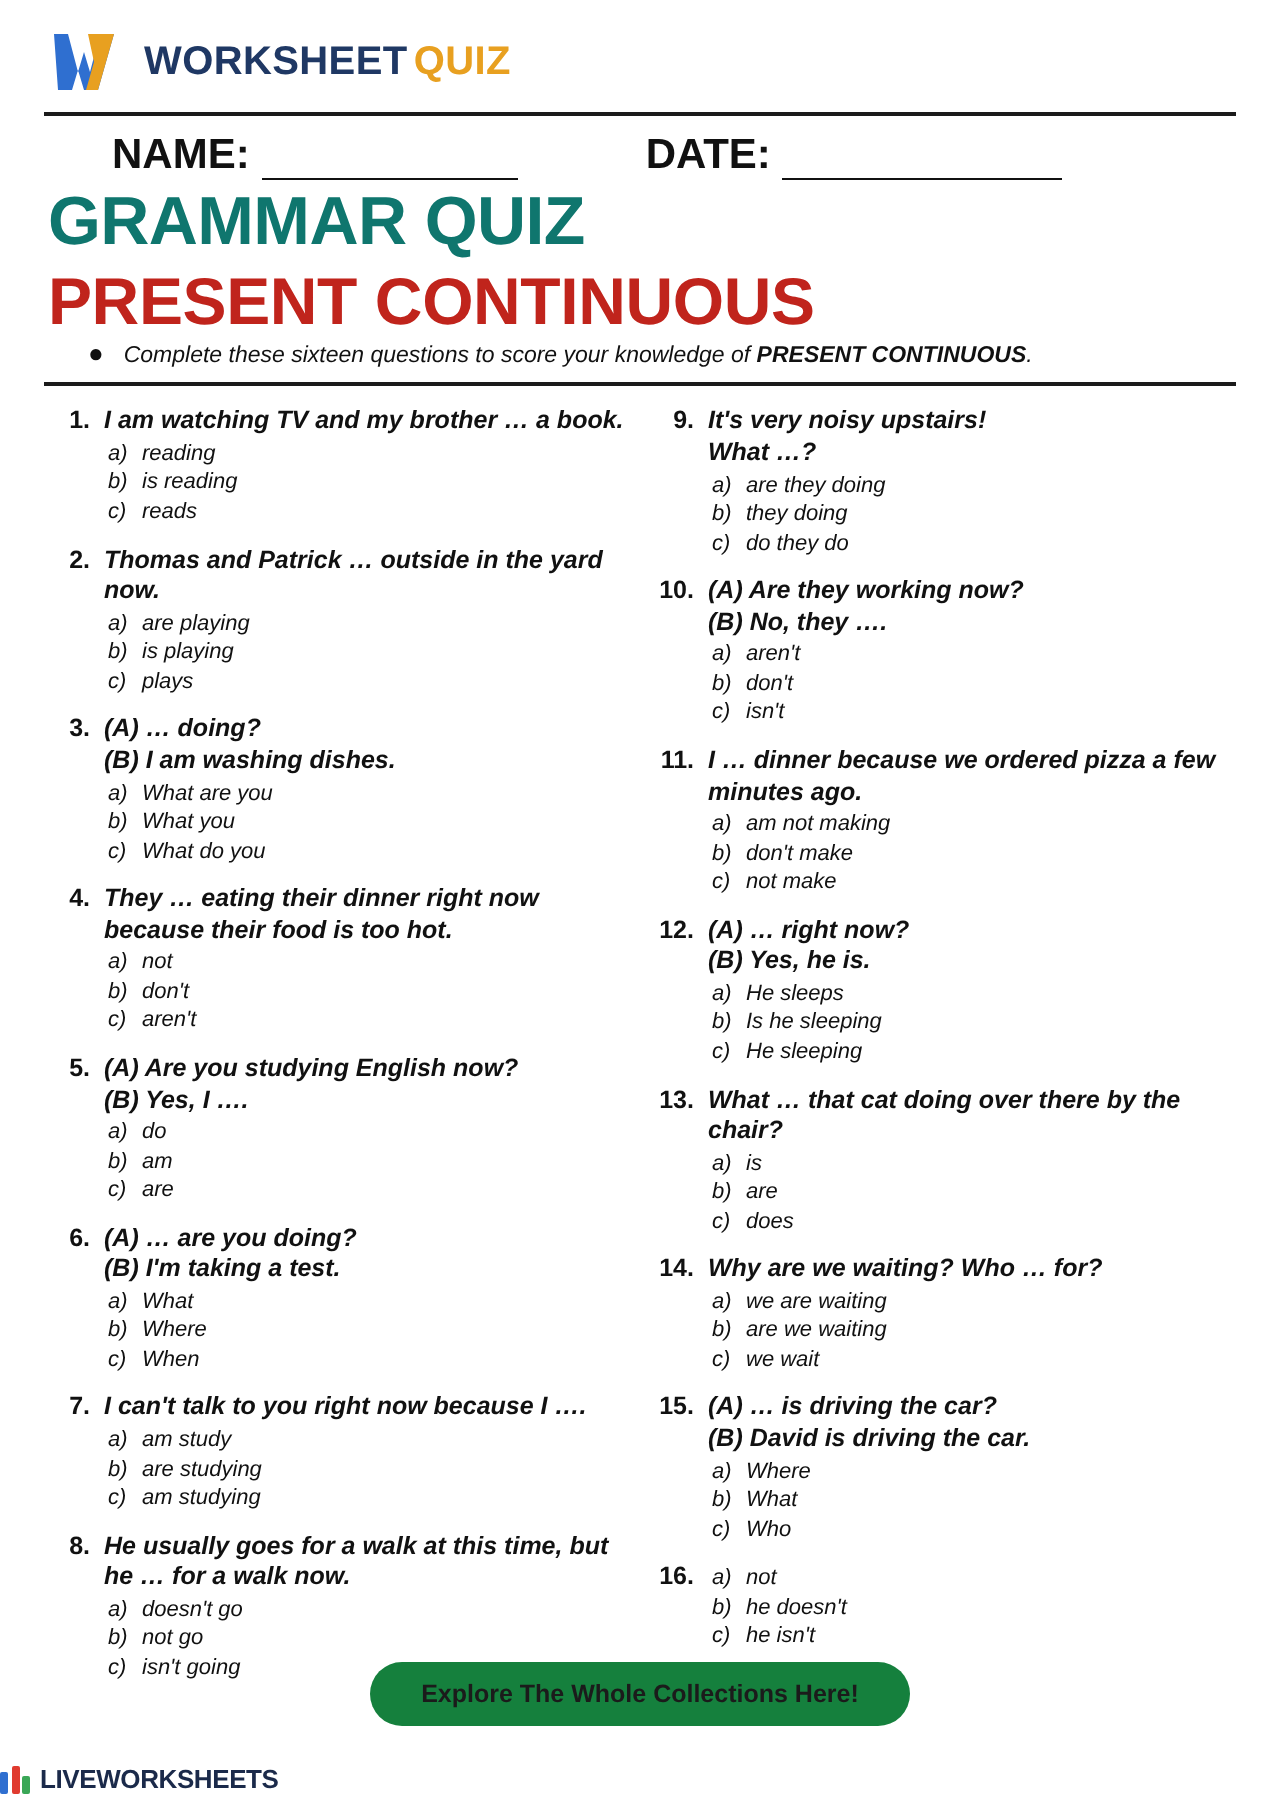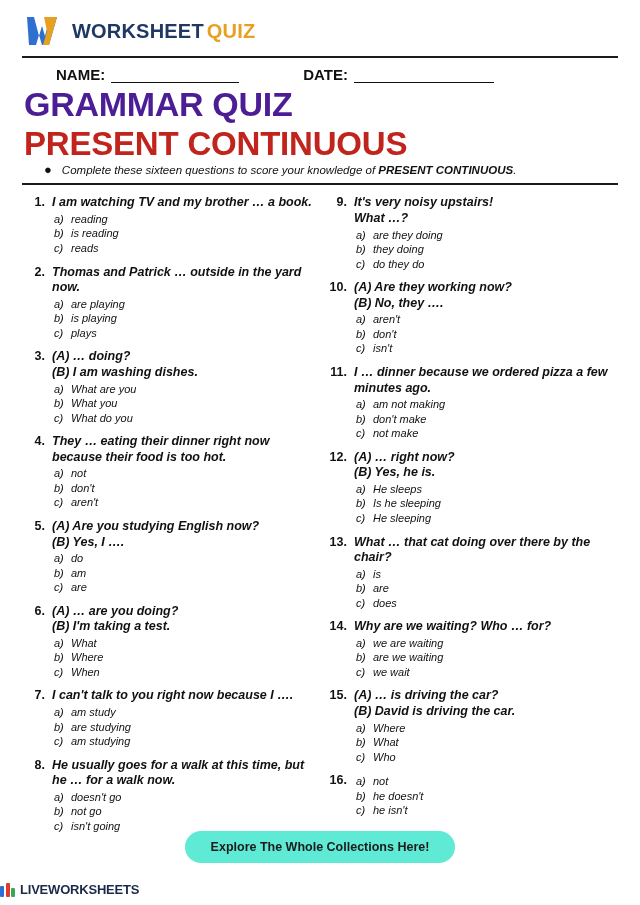--- a/index.html
+++ b/index.html
@@ -48,21 +48,21 @@
   .rule {
     height: 2px;
     background: #1b1b1b;
     margin: 6px 0 8px 0;
   }
 
   .namedate {
     display: flex;
     align-items: flex-end;
     gap: 10px;
-    font-size: 15px;
+    font-size: 21px;
     font-weight: bold;
     padding-left: 34px;
     margin-bottom: 4px;
     text-align: right;
   }
   .namedate .field {
     display: flex;
     align-items: flex-end;
     gap: 6px;
   }
@@ -74,21 +74,21 @@
   .line-name { width: 128px; }
   .line-date { width: 140px; }
   .spacer-md { width: 44px; }
 
   .title-main {
     font-size: 34px;
     font-weight: bold;
     letter-spacing: -0.3px;
     margin: 2px 0 0 2px;
     line-height: 1.05;
-    color: #4c1d95;
+    color: #0f766e;
   }
   .title-sub {
     font-size: 33px;
     font-weight: bold;
     color: #c0241c;
     letter-spacing: -0.2px;
     margin: 4px 0 2px 2px;
     line-height: 1.05;
   }
   .instruction {
@@ -158,21 +158,21 @@
   
   .footer {
     position: absolute;
     left: 0;
     right: 0;
     bottom: 8px;
     text-align: center;
   }
   .cta {
     display: inline-block;
-    background: #5eead4;
+    background: #15803d;
     color: #1b1b1b;
     font-size: 12.5px;
     font-weight: bold;
     border-radius: 16px;
     padding: 9px 26px;
     border: none;
     cursor: pointer;
   }
   .site {
     font-size: 10.5px;

